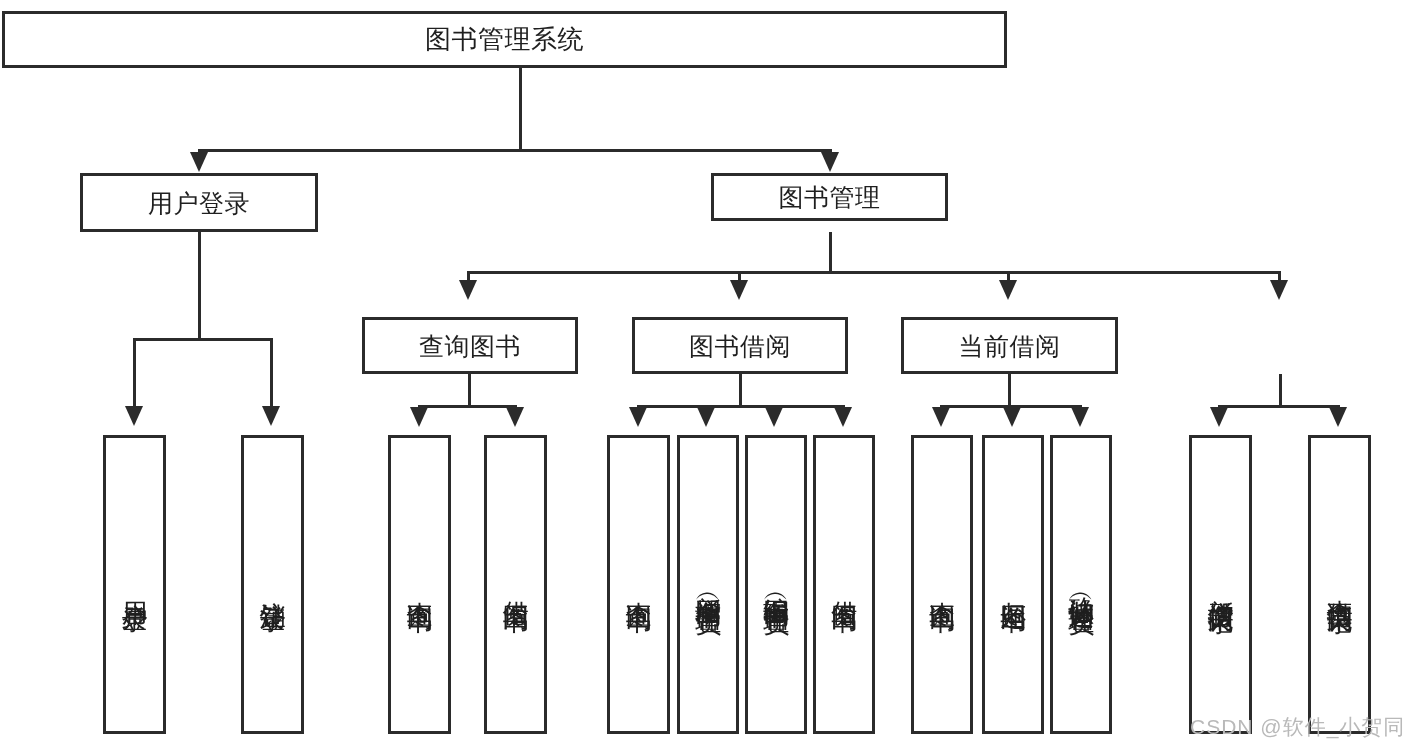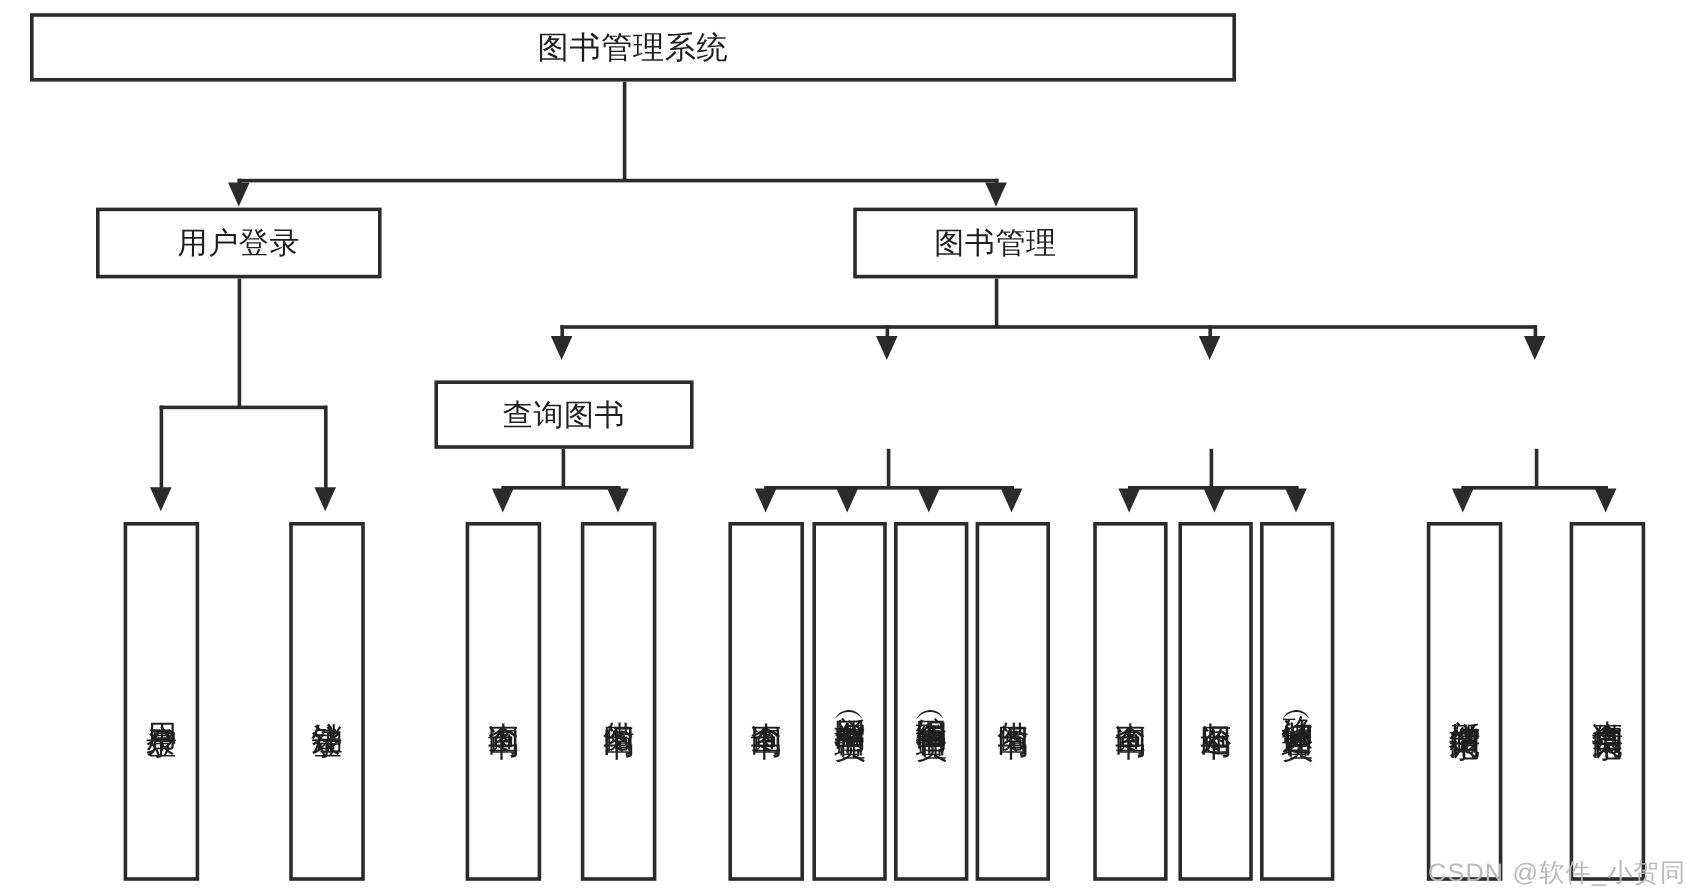--- a/index.html
+++ b/index.html
@@ -126,26 +126,28 @@
   <div class="edge v" style="left:1079px; top:405px; height:4px;"></div>
   <div class="arrow" style="left:1071px; top:407px;"></div>
 
   <div class="edge v" style="left:1279px; top:374px; height:33px;"></div>
   <div class="edge h" style="left:1218px; top:405px; width:122px;"></div>
   <div class="edge v" style="left:1218px; top:405px; height:4px;"></div>
   <div class="arrow" style="left:1210px; top:407px;"></div>
   <div class="edge v" style="left:1337px; top:405px; height:4px;"></div>
   <div class="arrow" style="left:1329px; top:407px;"></div>
 
-  <div class="node h-text root" style="left:25px; top:11px; width:1005px; height:57px;">图书管理系统</div>
+  <div class="node h-text root" style="left:2px; top:11px; width:1005px; height:57px;">图书管理系统</div>
 
   <div class="node h-text" style="left:80px; top:173px; width:238px; height:59px;">用户登录</div>
-  <div class="node h-text" style="left:711px; top:173px; width:237px; height:59px;">图书管理</div>
+  <div class="node h-text" style="left:711px; top:173px; width:237px; height:48px;">图书管理</div>
 
   <div class="node h-text" style="left:362px; top:317px; width:216px; height:57px;">查询图书</div>
+  <div class="node h-text" style="left:632px; top:317px; width:216px; height:57px;">图书借阅</div>
+  <div class="node h-text" style="left:901px; top:317px; width:217px; height:57px;">当前借阅</div>
 
   <div class="node v-text" style="left:103px; top:435px; width:63px; height:299px;">用户登录</div>
   <div class="node v-text" style="left:241px; top:435px; width:63px; height:299px;">注销登录</div>
   <div class="node v-text" style="left:388px; top:435px; width:63px; height:299px;">查询图书</div>
   <div class="node v-text" style="left:484px; top:435px; width:63px; height:299px;">借阅图书</div>
   <div class="node v-text" style="left:607px; top:435px; width:63px; height:299px;">查询图书</div>
   <div class="node v-text" style="left:677px; top:435px; width:62px; height:299px;">新增图书（管理员）</div>
   <div class="node v-text" style="left:745px; top:435px; width:62px; height:299px;">编辑图书（管理员）</div>
   <div class="node v-text" style="left:813px; top:435px; width:62px; height:299px;">借阅图书</div>
   <div class="node v-text" style="left:911px; top:435px; width:62px; height:299px;">查询图书</div>

